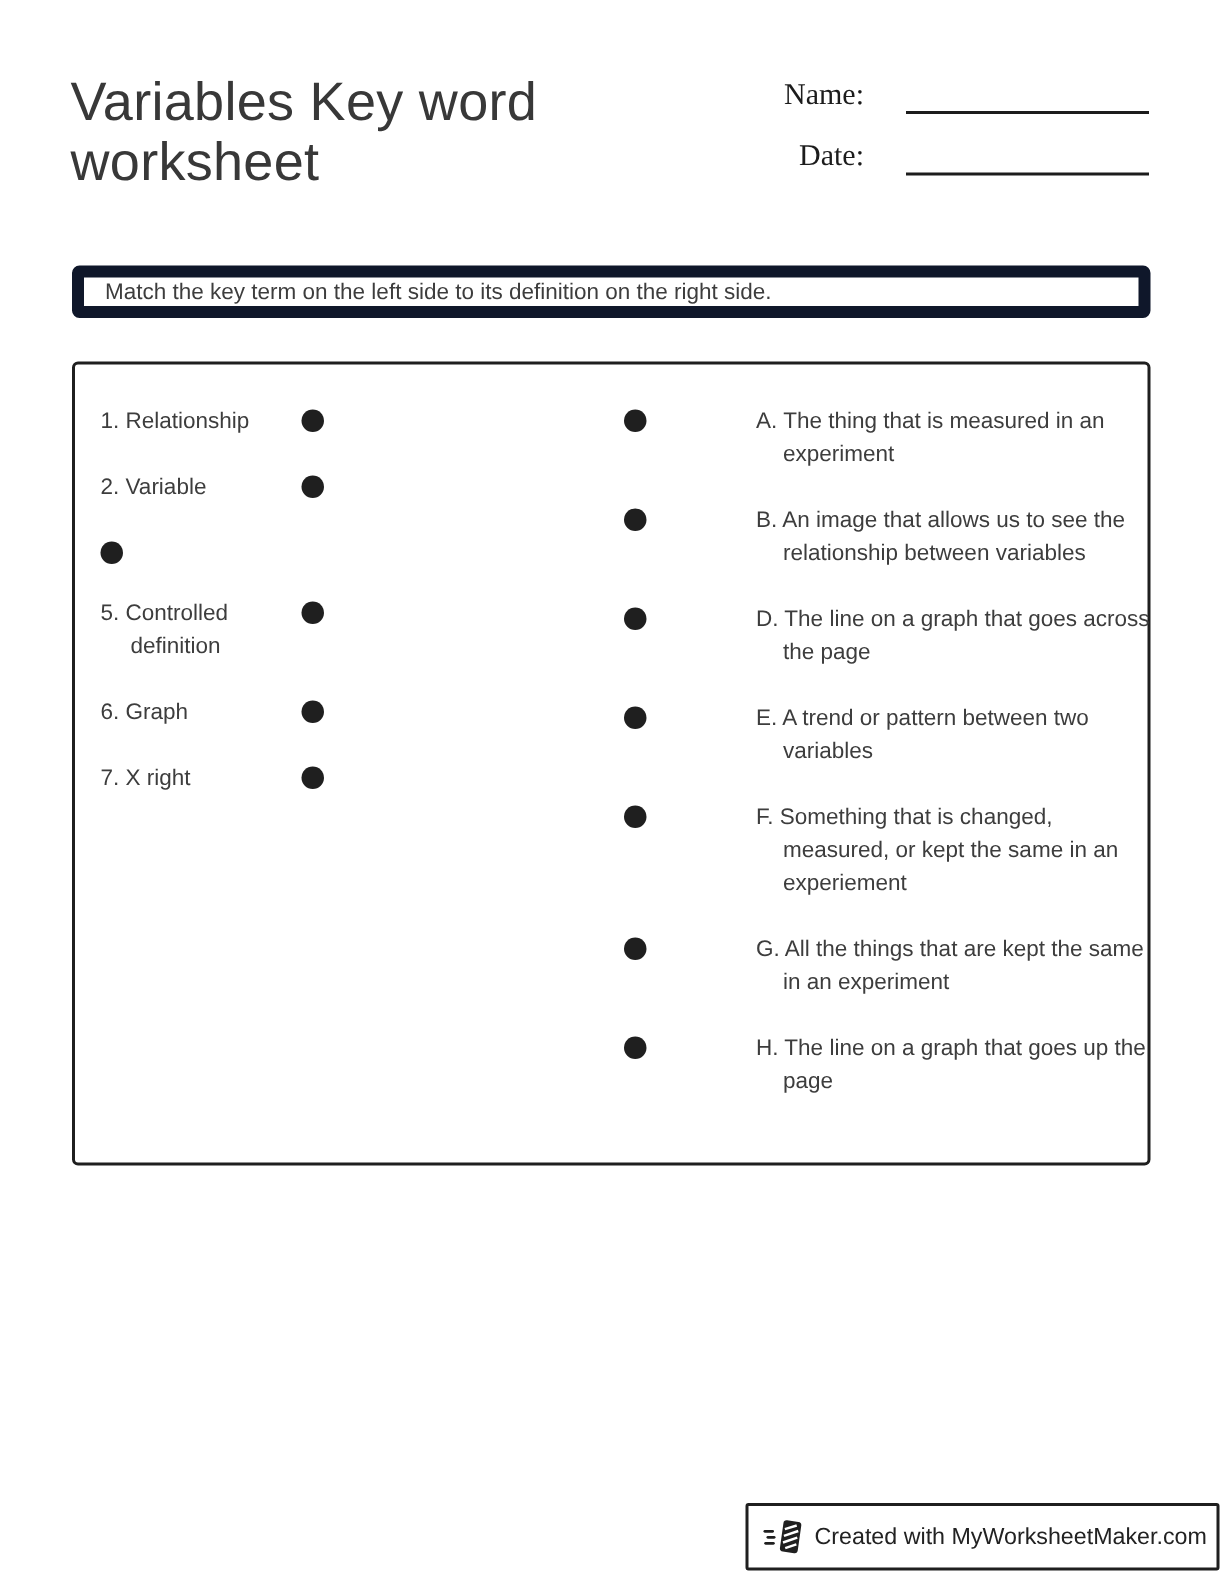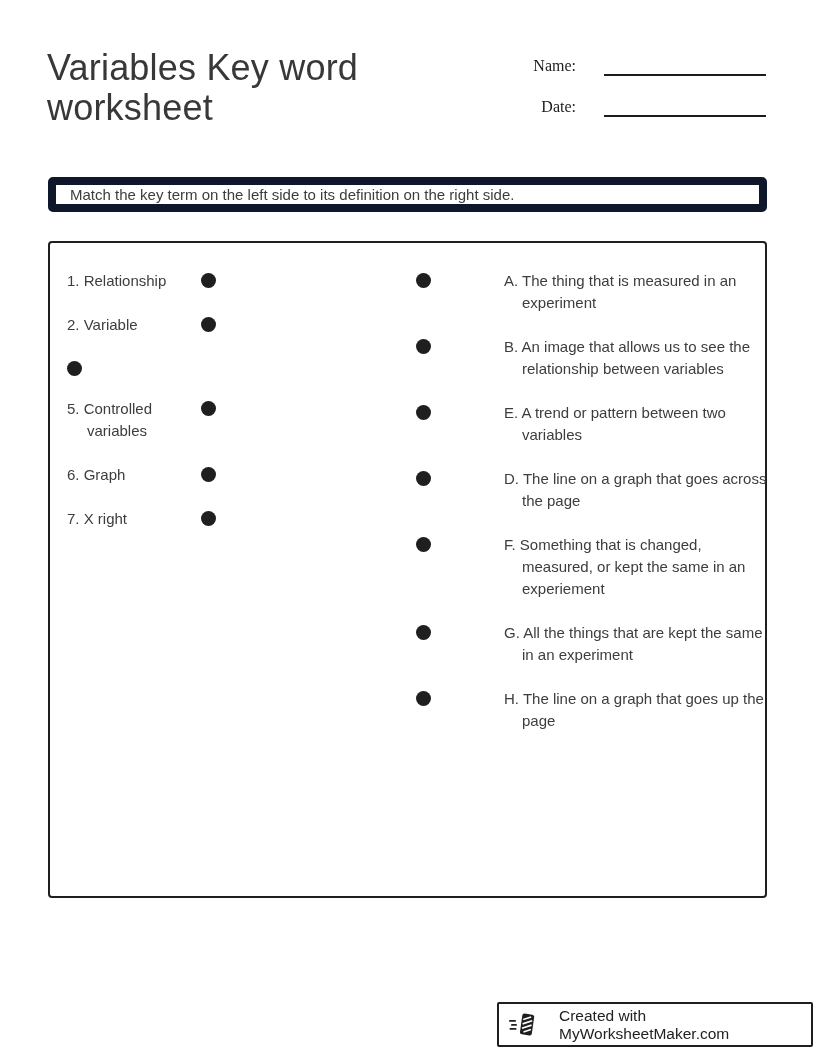--- a/index.html
+++ b/index.html
@@ -21,21 +21,21 @@
     letter-spacing: 0.2px;
   }
   .name-date-block {
     position: absolute; right: 50px; top: 52px;
     width: 246px;
   }
   .nd-row {
     display: flex; align-items: flex-end;
     margin-bottom: 17px;
     font-family: "Liberation Serif", "DejaVu Serif", serif;
-    font-size: 16px; color: #1c1c1c; gap: 18px;
+    font-size: 20px; color: #1c1c1c; gap: 18px;
   }
   .nd-label { width: 56px; text-align: right; padding-bottom: 1px; }
   .nd-line {
     flex: 1; margin-left: 10px;
     border-bottom: 2px solid #1c1c1c;
     height: 24px;
   }
 
   
   .instruction-box {
@@ -44,21 +44,21 @@
     border: 8px solid #0f172a; border-radius: 5px;
     display: flex; align-items: center;
     padding-left: 14px;
     font-size: 15px; color: #3d3d3d;
     background: #ffffff;
   }
 
   
   .match-box {
     position: absolute; left: 48px; top: 241px;
-    width: 719px; height: 657px;
+    width: 719px; height: 536px;
     border: 2px solid #1f1f1f; border-radius: 4px;
     background: #ffffff;
   }
   .terms-col {
     position: absolute; left: 17px; top: 27px; width: 170px;
   }
   .defs-col {
     position: absolute; left: 366px; top: 27px; width: 352px;
   }
   .term-row, .def-row {
@@ -82,21 +82,20 @@
   .def-row .dot { margin-right: 29px; }
 
   
   .footer-badge {
     position: absolute; left: 497px; top: 1002px;
     width: 316px; height: 45px;
     border: 2px solid #1f1f1f; border-radius: 2px;
     display: flex; align-items: center;
     padding-left: 9px;
     background: #ffffff;
-    gap: 16px;
   }
   .footer-icon { width: 30px; height: 30px; margin-right: 5px; flex-shrink: 0; }
   .footer-text { font-size: 15.5px; color: #222222; }
 </style>
 </head>
 <body>
 
 <h1 class="page-title">Variables Key word worksheet</h1>
 
 <div class="name-date-block">
@@ -127,21 +126,21 @@
         <div class="term-label"><span>2.</span> <span>Variable</span></div>
         <div class="dot"></div>
       </div>
 
 
       <div class="term-row">
         <div class="dot"></div>
       </div>
 
       <div class="term-row">
-        <div class="term-label"><span>5.</span> <span>Controlled variables</span></div>
+        <div class="term-label"><span>5.</span> <span>Controlled definition</span></div>
         <div class="dot"></div>
       </div>
 
       <div class="term-row">
         <div class="term-label"><span>6.</span> <span>Graph</span></div>
         <div class="dot"></div>
       </div>
 
       <div class="term-row">
         <div class="term-label"><span>7.</span> <span>X right</span></div>
@@ -158,26 +157,26 @@
       </div>
 
       <div class="def-row">
         <div class="dot"></div>
         <div class="def-label"><span>B.</span> <span>An image that allows us to see the relationship between variables</span></div>
       </div>
 
 
       <div class="def-row">
         <div class="dot"></div>
+        <div class="def-label"><span>D.</span> <span>The line on a graph that goes across the page</span></div>
+      </div>
+
+      <div class="def-row">
+        <div class="dot"></div>
         <div class="def-label"><span>E.</span> <span>A trend or pattern between two variables</span></div>
-      </div>
-
-      <div class="def-row">
-        <div class="dot"></div>
-        <div class="def-label"><span>D.</span> <span>The line on a graph that goes across the page</span></div>
       </div>
 
       <div class="def-row">
         <div class="dot"></div>
         <div class="def-label"><span>F.</span> <span>Something that is changed, measured, or kept the same in an experiement</span></div>
       </div>
 
       <div class="def-row">
         <div class="dot"></div>
         <div class="def-label"><span>G.</span> <span>All the things that are kept the same in an experiment</span></div>

